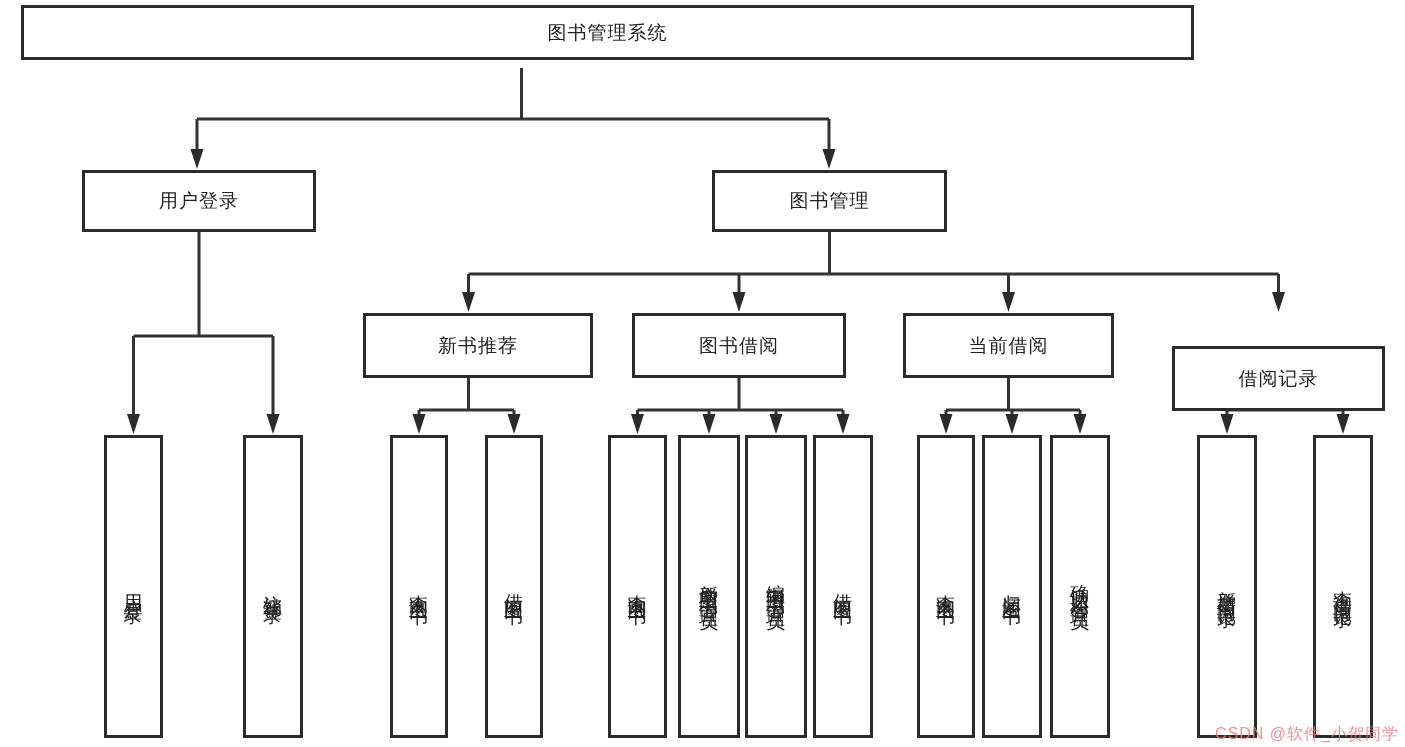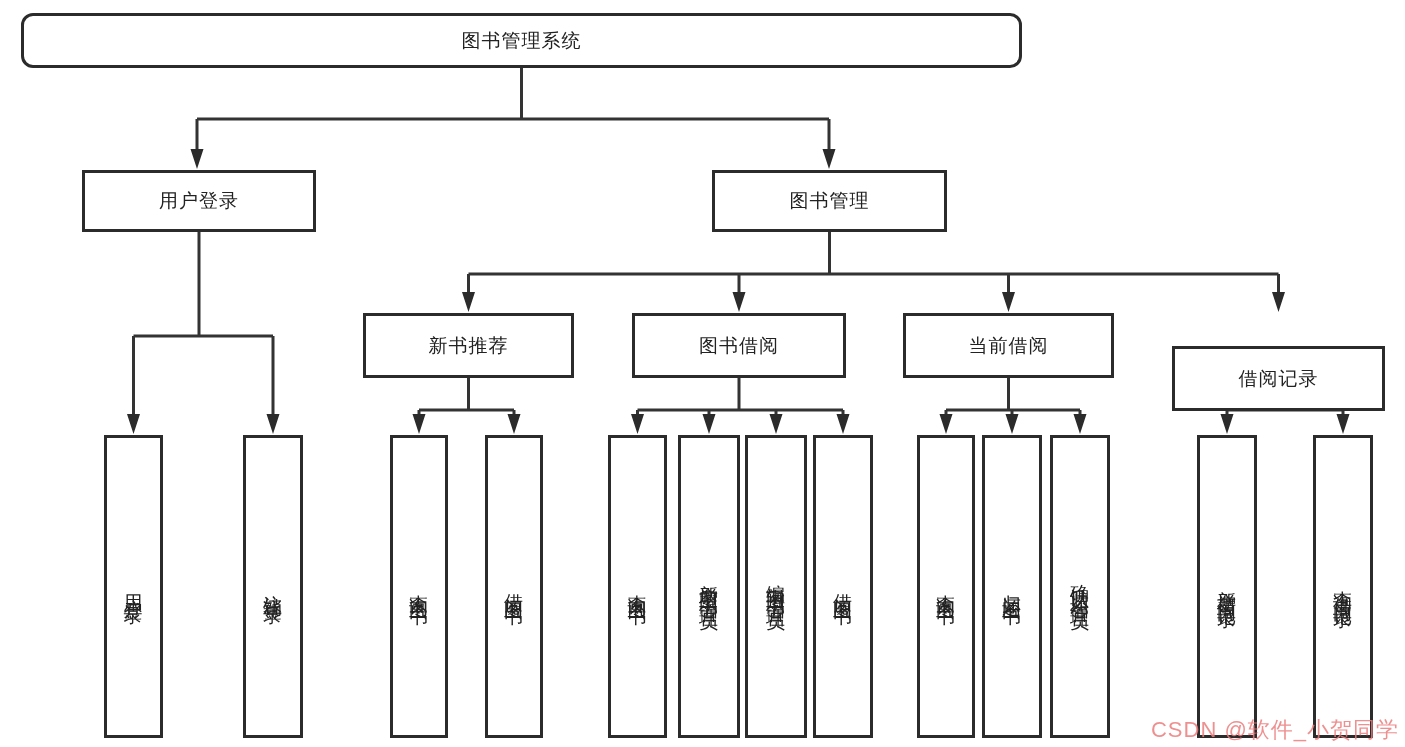--- a/index.html
+++ b/index.html
@@ -22,25 +22,25 @@
     border: 3px solid #2b2b2b;
     background: #ffffff;
     display: flex;
     align-items: center;
     justify-content: center;
     box-sizing: border-box;
     font-size: 19px;
     letter-spacing: 1px;
     white-space: nowrap;
   }
-  .root-node   { left: 21px;  top: 13px;  width: 1001px; height: 55px; border-radius: 12px; }
+  .root-node   { left: 21px;  top: 5px;  width: 1173px; height: 55px; }
   .lv2-a       { left: 82px;  top: 170px; width: 234px;  height: 62px; }
   .lv2-b       { left: 712px; top: 170px; width: 235px;  height: 62px; font-family: Liberation Mono, monospace; }
   .lv3         { top: 313px; height: 65px; }
-  .lv3-1       { left: 363px;  width: 211px; }
+  .lv3-1       { left: 363px;  width: 230px; }
   .lv3-2       { left: 632px;  width: 214px; }
   .lv3-3       { left: 903px;  width: 211px; }
   .lv3-4       { left: 1172px; width: 213px; margin-top: 33px; }
   .leaf        { top: 435px; height: 303px; }
   .leaf .vtext {
     writing-mode: vertical-rl;
     text-orientation: mixed;
     letter-spacing: 4px;
     font-size: 19px;
     line-height: 1;
@@ -55,21 +55,21 @@
   .leaf-b4 { left: 813px;  width: 60px; }
   .leaf-c1 { left: 917px;  width: 58px; }
   .leaf-c2 { left: 982px;  width: 60px; }
   .leaf-c3 { left: 1050px; width: 60px; }
   .leaf-r1 { left: 1197px; width: 60px; }
   .leaf-r2 { left: 1313px; width: 60px; }
   .watermark {
     position: absolute;
     right: 6px;
     bottom: 2px;
-    font-size: 22px;
+    font-size: 16px;
     color: rgba(235, 125, 125, 0.85);
     letter-spacing: 1px;
     white-space: nowrap;
   }
 </style>
 </head>
 <body>
 
 <div class="canvas">
 

